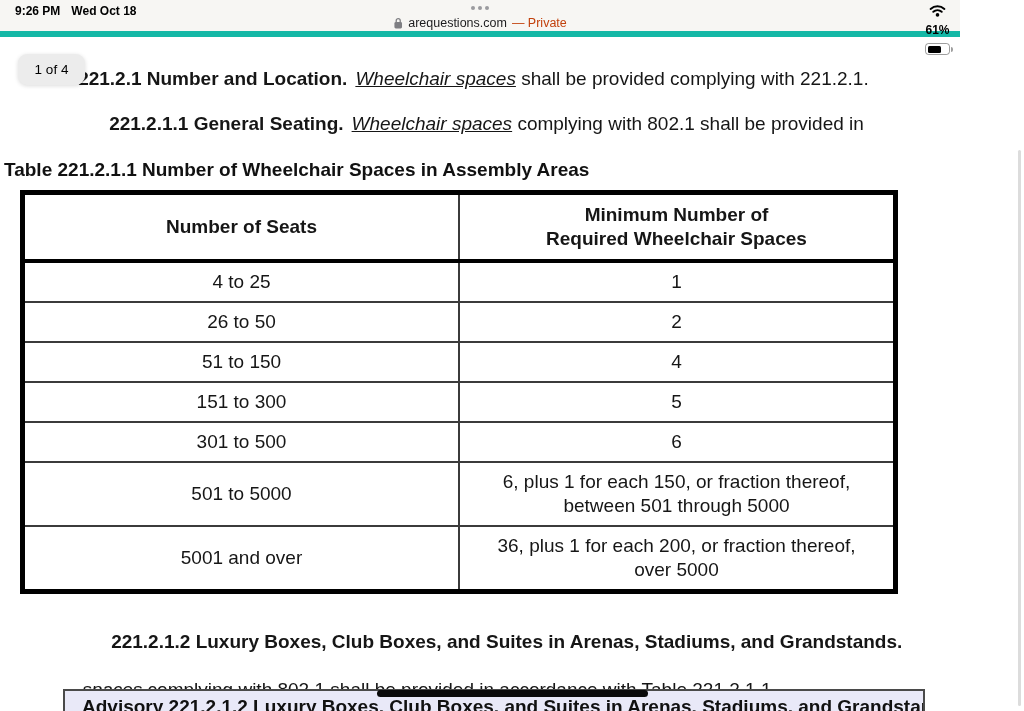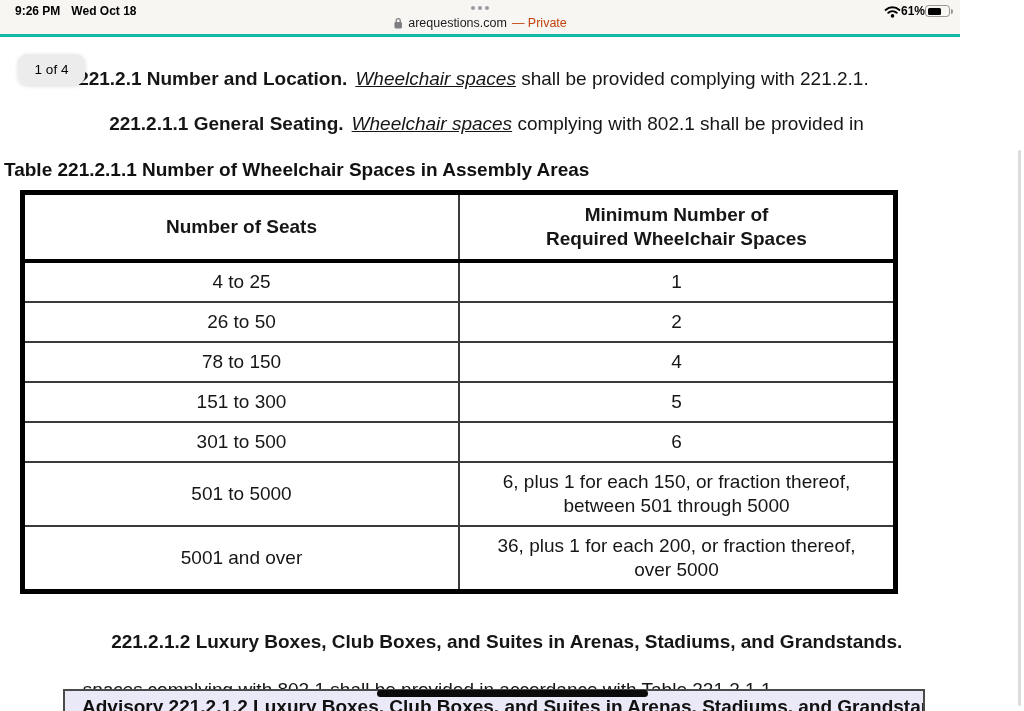--- a/index.html
+++ b/index.html
@@ -4,40 +4,40 @@
 <style>
   * { margin:0; padding:0; box-sizing:border-box; }
   html,body { background:#fff; }
   .screen {
     position:relative; width:1024px; height:711px; overflow:hidden;
     background:#ffffff; font-family:"Liberation Sans", sans-serif; color:#111;
   }
   
   .statusbar {
     position:absolute; left:0; top:0; width:960px; height:37px;
-    background:#f7f6f3; border-bottom:3px solid #14b8a6;
+    background:#f7f6f3; border-bottom:6px solid #14b8a6;
   }
   .sb-left {
     position:absolute; left:15px; top:4px; display:flex; gap:11px;
     font-size:12px; font-weight:600; color:#000;
   }
   .sb-dots {
     position:absolute; left:50%; top:6px; transform:translateX(-50%);
     display:flex; gap:3px;
   }
   .sb-dots span { width:4px; height:4px; border-radius:50%; background:#9b9b9f; display:block; }
   .addressbar {
     position:absolute; left:50%; top:16px; transform:translateX(-50%);
     display:flex; align-items:flex-end; gap:5px; font-size:12.5px; white-space:nowrap;
   }
   .addressbar .site { color:#1c1c1e; }
   .addressbar .priv { color:#c2410c; }
   .sb-right {
-    position:absolute; right:10px; top:4px; display:flex; align-items:center; gap:0;
-    font-size:12px; font-weight:600; color:#000;
+    position:absolute; right:10px; top:4px; display:flex; align-items:center; gap:6px;
+    font-size:12px; font-weight:600; color:#000;flex-direction:column;
   }
   .battery { position:relative; width:25px; height:12px; border:1.5px solid rgba(0,0,0,.38); border-radius:3.5px; }
   .battery .fill { position:absolute; left:1.5px; top:1.5px; bottom:1.5px; width:60%; background:#000; border-radius:1.5px; }
   .battery .nub { position:absolute; right:-4px; top:3px; width:2.2px; height:5px; background:rgba(0,0,0,.38); border-radius:0 2px 2px 0; }
   
   .find-badge {
     position:absolute; left:18px; top:54px; width:67px; height:31px;
     background:#ececec; border-radius:9px; box-shadow:0 1px 4px rgba(0,0,0,.14);
     display:flex; align-items:center; justify-content:center;
     font-size:13.5px; color:#000000; z-index:5;
@@ -145,21 +145,21 @@
     <tbody>
         <tr>
           <td>4 to 25</td>
           <td>1</td>
         </tr>
         <tr>
           <td>26 to 50</td>
           <td>2</td>
         </tr>
         <tr>
-          <td>78 to 150</td>
+          <td>51 to 150</td>
           <td>4</td>
         </tr>
         <tr>
           <td>151 to 300</td>
           <td>5</td>
         </tr>
         <tr>
           <td>301 to 500</td>
           <td>6</td>
         </tr>

